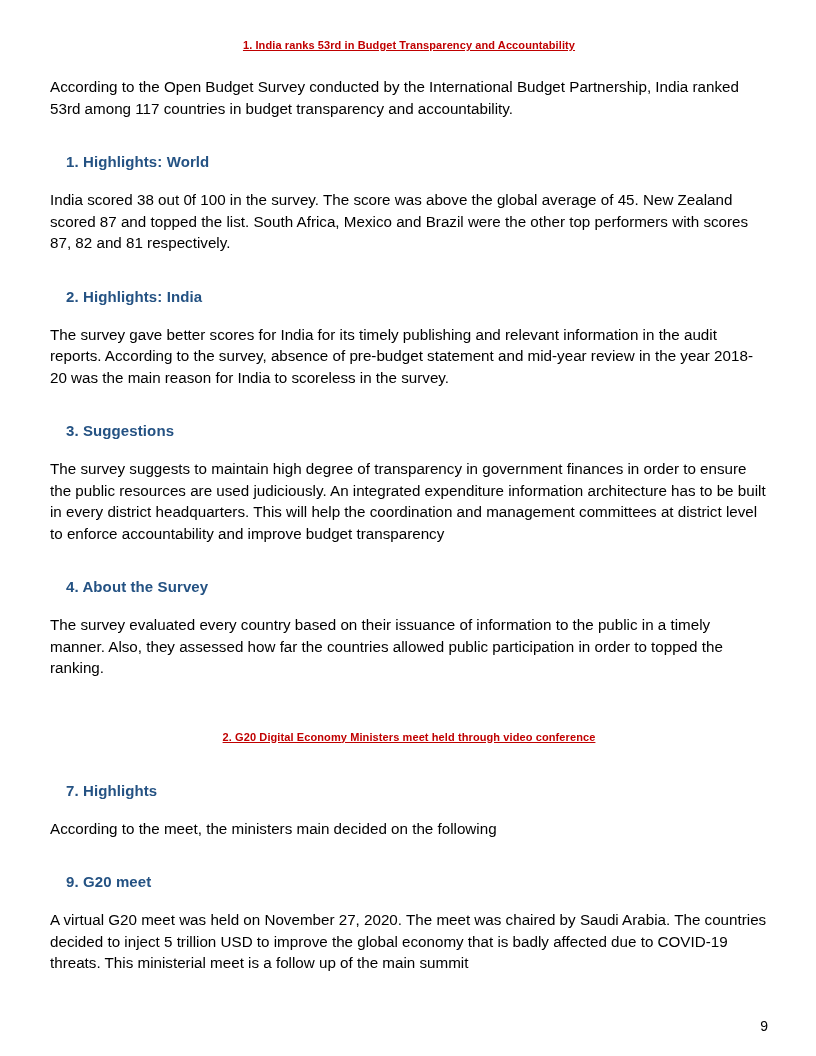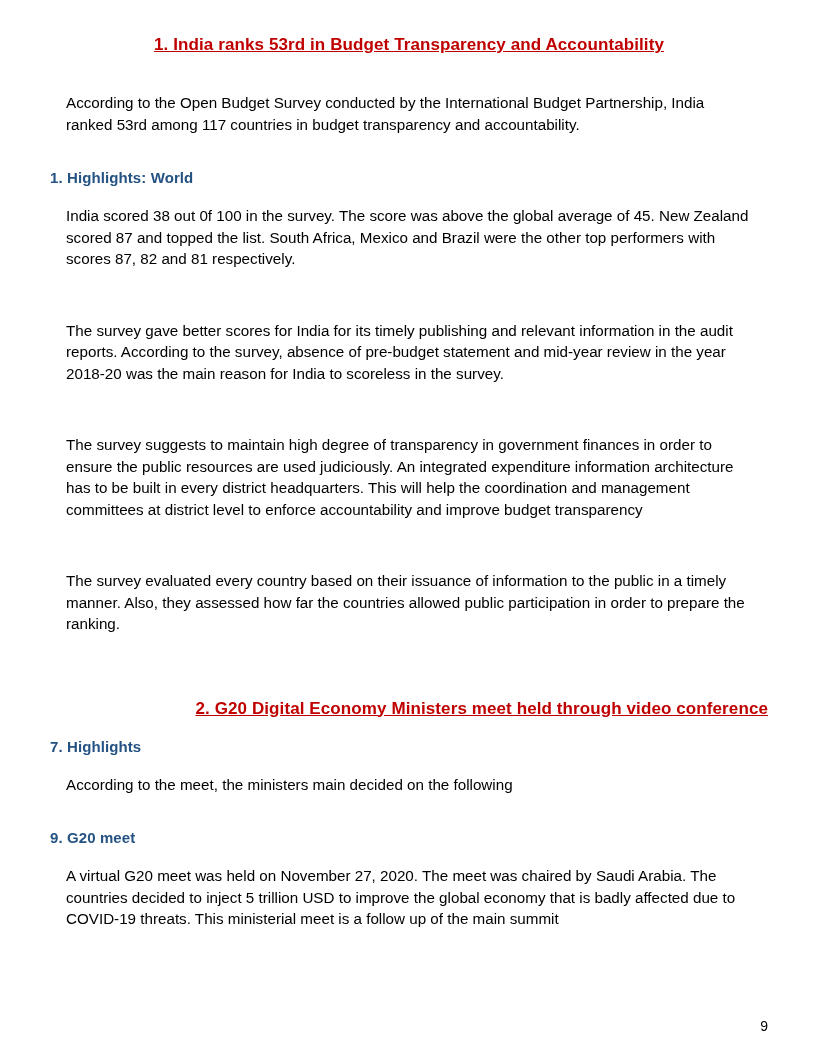--- a/index.html
+++ b/index.html
@@ -48,46 +48,46 @@
     padding-top: 3px;
     white-space: nowrap;
     overflow: hidden;
     letter-spacing: -0.2px;
   }
 
   
   .article-heading {
     color: #C00000;
     font-weight: bold;
-    font-size: 17px;
+    font-size: 11px;
     text-decoration: underline;
     text-align: center;
     line-height: 22px;
     margin: 0;
     letter-spacing: 0.1px;
   }
   .article-heading-1 { padding-top: 17px; }
-  .article-heading-2 { padding-top: 47px; text-align: right; }
+  .article-heading-2 { padding-top: 47px; }
 
   
   .sub-heading {
     color: #245283;
     font-weight: bold;
     font-size: 15px;
     line-height: 20px;
-    margin: 0;
+    margin: 16px;
     letter-spacing: 0.1px;
   }
 
   
   .body-text {
     color: #000000;
     font-size: 15.2px;
     line-height: 21.5px;
-    margin: 16px;
+    margin: 0;
     text-align: left;
   }
   .intro-para { padding-top: 20px; }
   .section { padding-top: 17px; }
   .section .body-text { padding-top: 1px; }
 
   
   .page-number {
     position: absolute;
     right: 48px;
@@ -110,29 +110,32 @@
       <h2 class="article-heading article-heading-1">1. India ranks 53rd in Budget Transparency and Accountability</h2>
 
       <p class="body-text intro-para">According to the Open Budget Survey conducted by the International Budget Partnership, India ranked 53rd among 117 countries in budget transparency and accountability.</p>
 
       <div class="section">
         <h3 class="sub-heading">1. Highlights: World</h3>
         <p class="body-text">India scored 38 out 0f 100 in the survey. The score was above the global average of 45. New Zealand scored 87 and topped the list. South Africa, Mexico and Brazil were the other top performers with scores 87, 82 and 81 respectively.</p>
       </div>
 
       <div class="section">
+        <h3 class="sub-heading">2. Highlights: India</h3>
         <p class="body-text">The survey gave better scores for India for its timely publishing and relevant information in the audit reports. According to the survey, absence of pre-budget statement and mid-year review in the year 2018-20 was the main reason for India to scoreless in the survey.</p>
       </div>
 
       <div class="section">
+        <h3 class="sub-heading">3. Suggestions</h3>
         <p class="body-text">The survey suggests to maintain high degree of transparency in government finances in order to ensure the public resources are used judiciously. An integrated expenditure information architecture has to be built in every district headquarters. This will help the coordination and management committees at district level to enforce accountability and improve budget transparency</p>
       </div>
 
       <div class="section">
-        <p class="body-text">The survey evaluated every country based on their issuance of information to the public in a timely manner. Also, they assessed how far the countries allowed public participation in order to prepare the ranking.</p>
+        <h3 class="sub-heading">4. About the Survey</h3>
+        <p class="body-text">The survey evaluated every country based on their issuance of information to the public in a timely manner. Also, they assessed how far the countries allowed public participation in order to topped the ranking.</p>
       </div>
     </div>
 
     <div>
       <h2 class="article-heading article-heading-2">2. G20 Digital Economy Ministers meet held through video conference</h2>
 
 
       <div class="section">
         <h3 class="sub-heading">7. Highlights</h3>
         <p class="body-text">According to the meet, the ministers main decided on the following</p>

